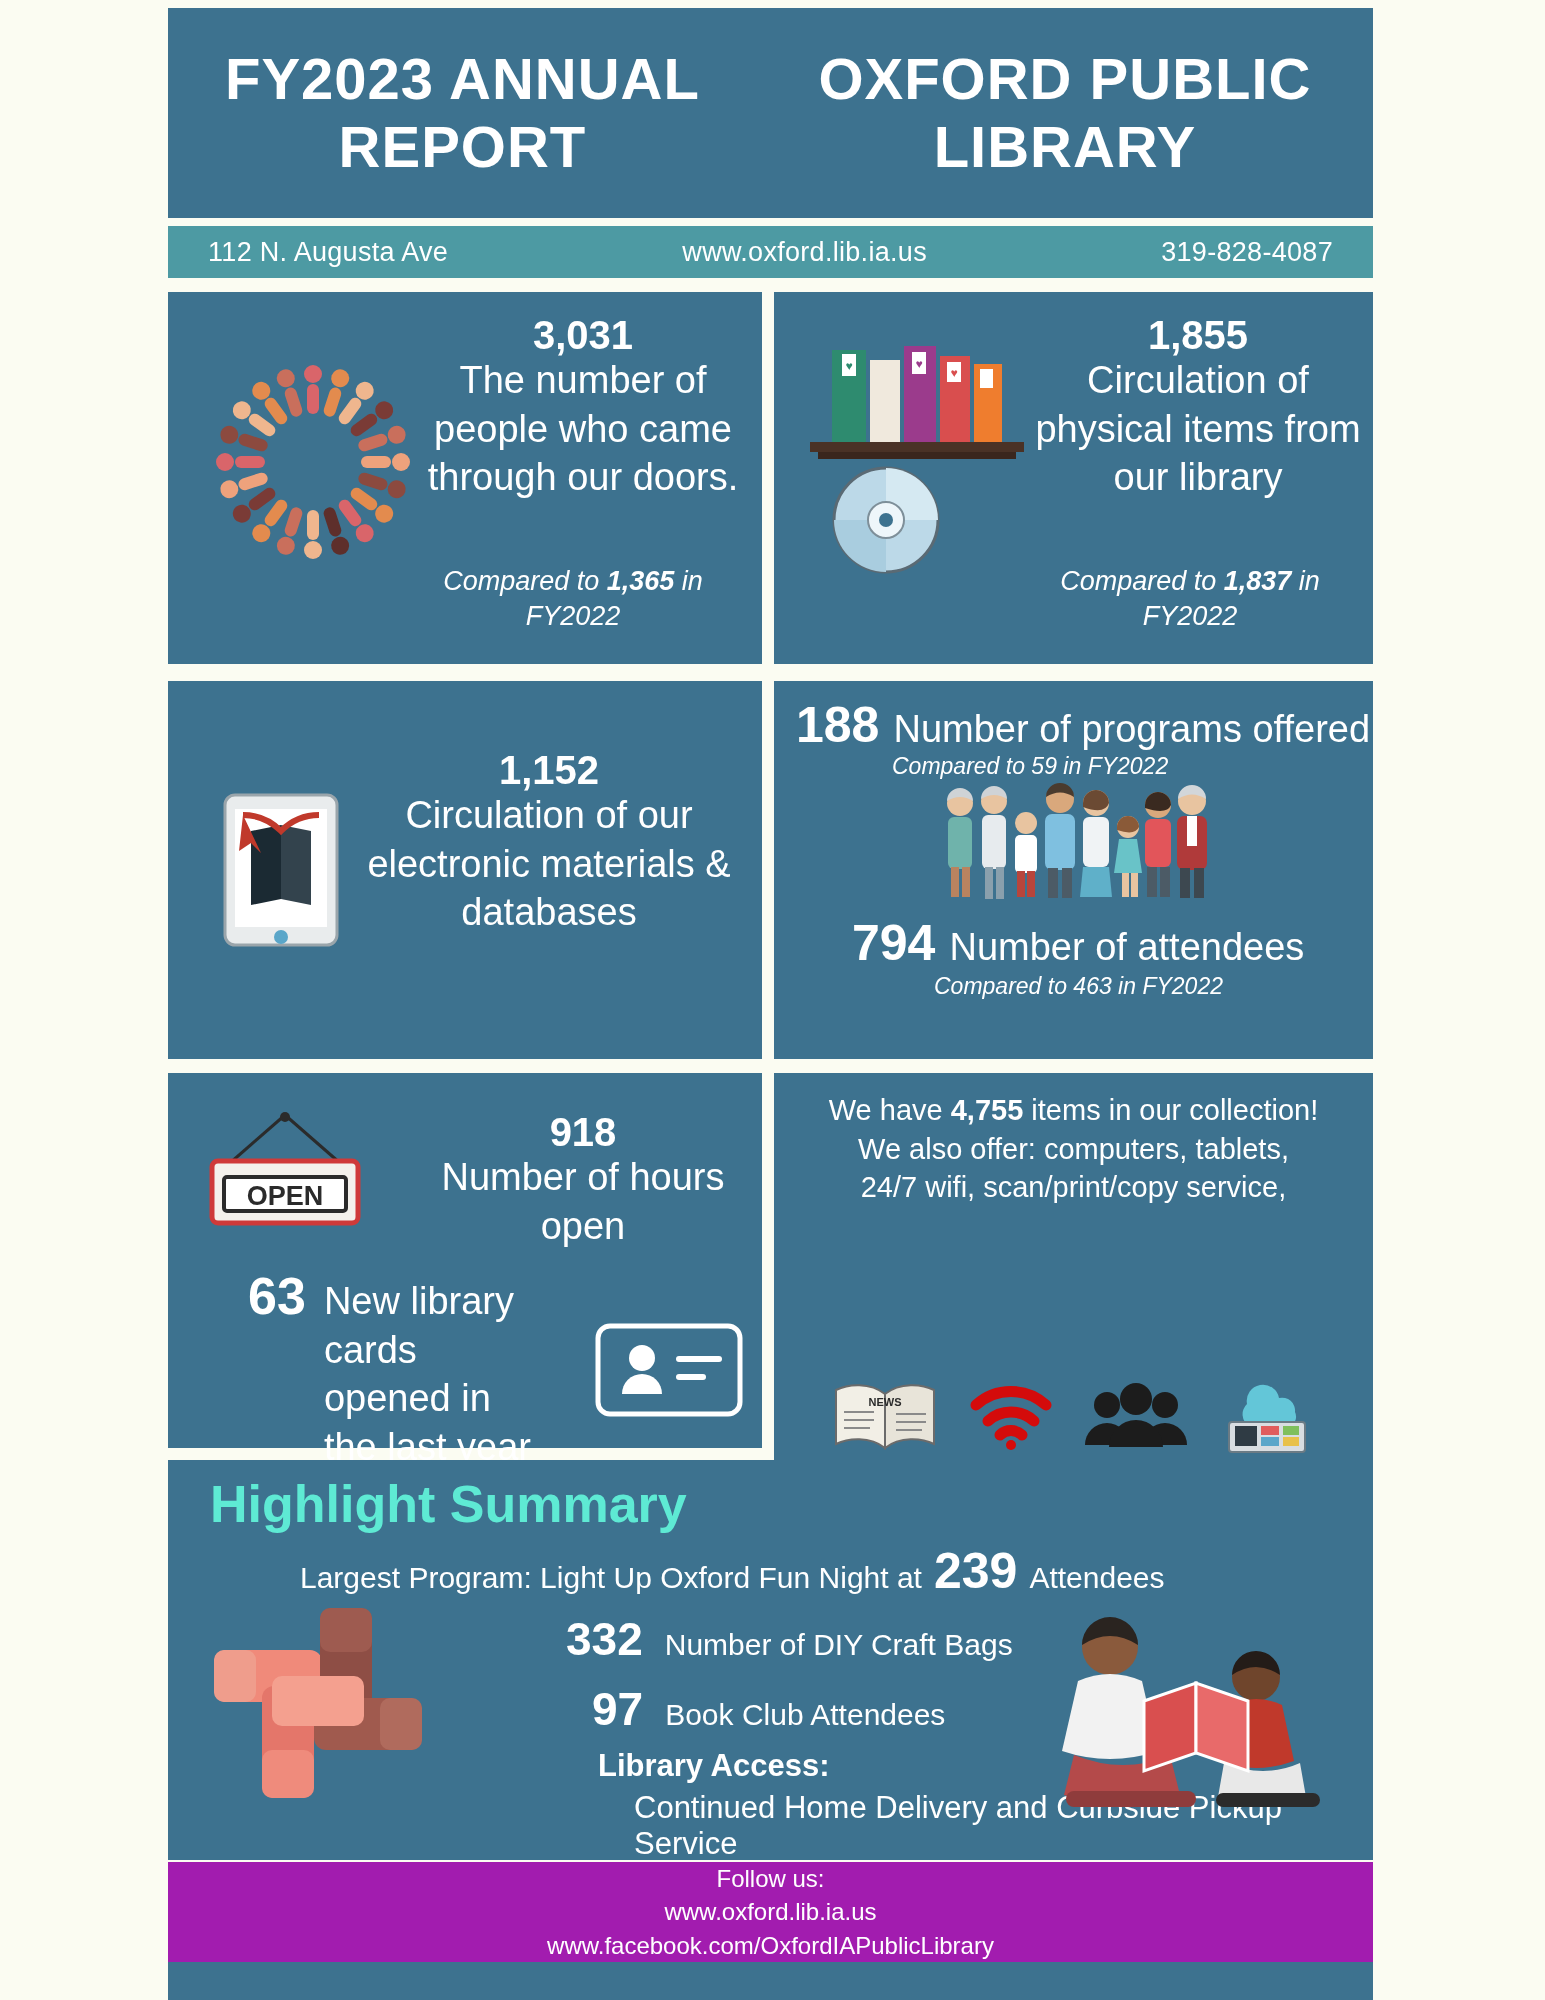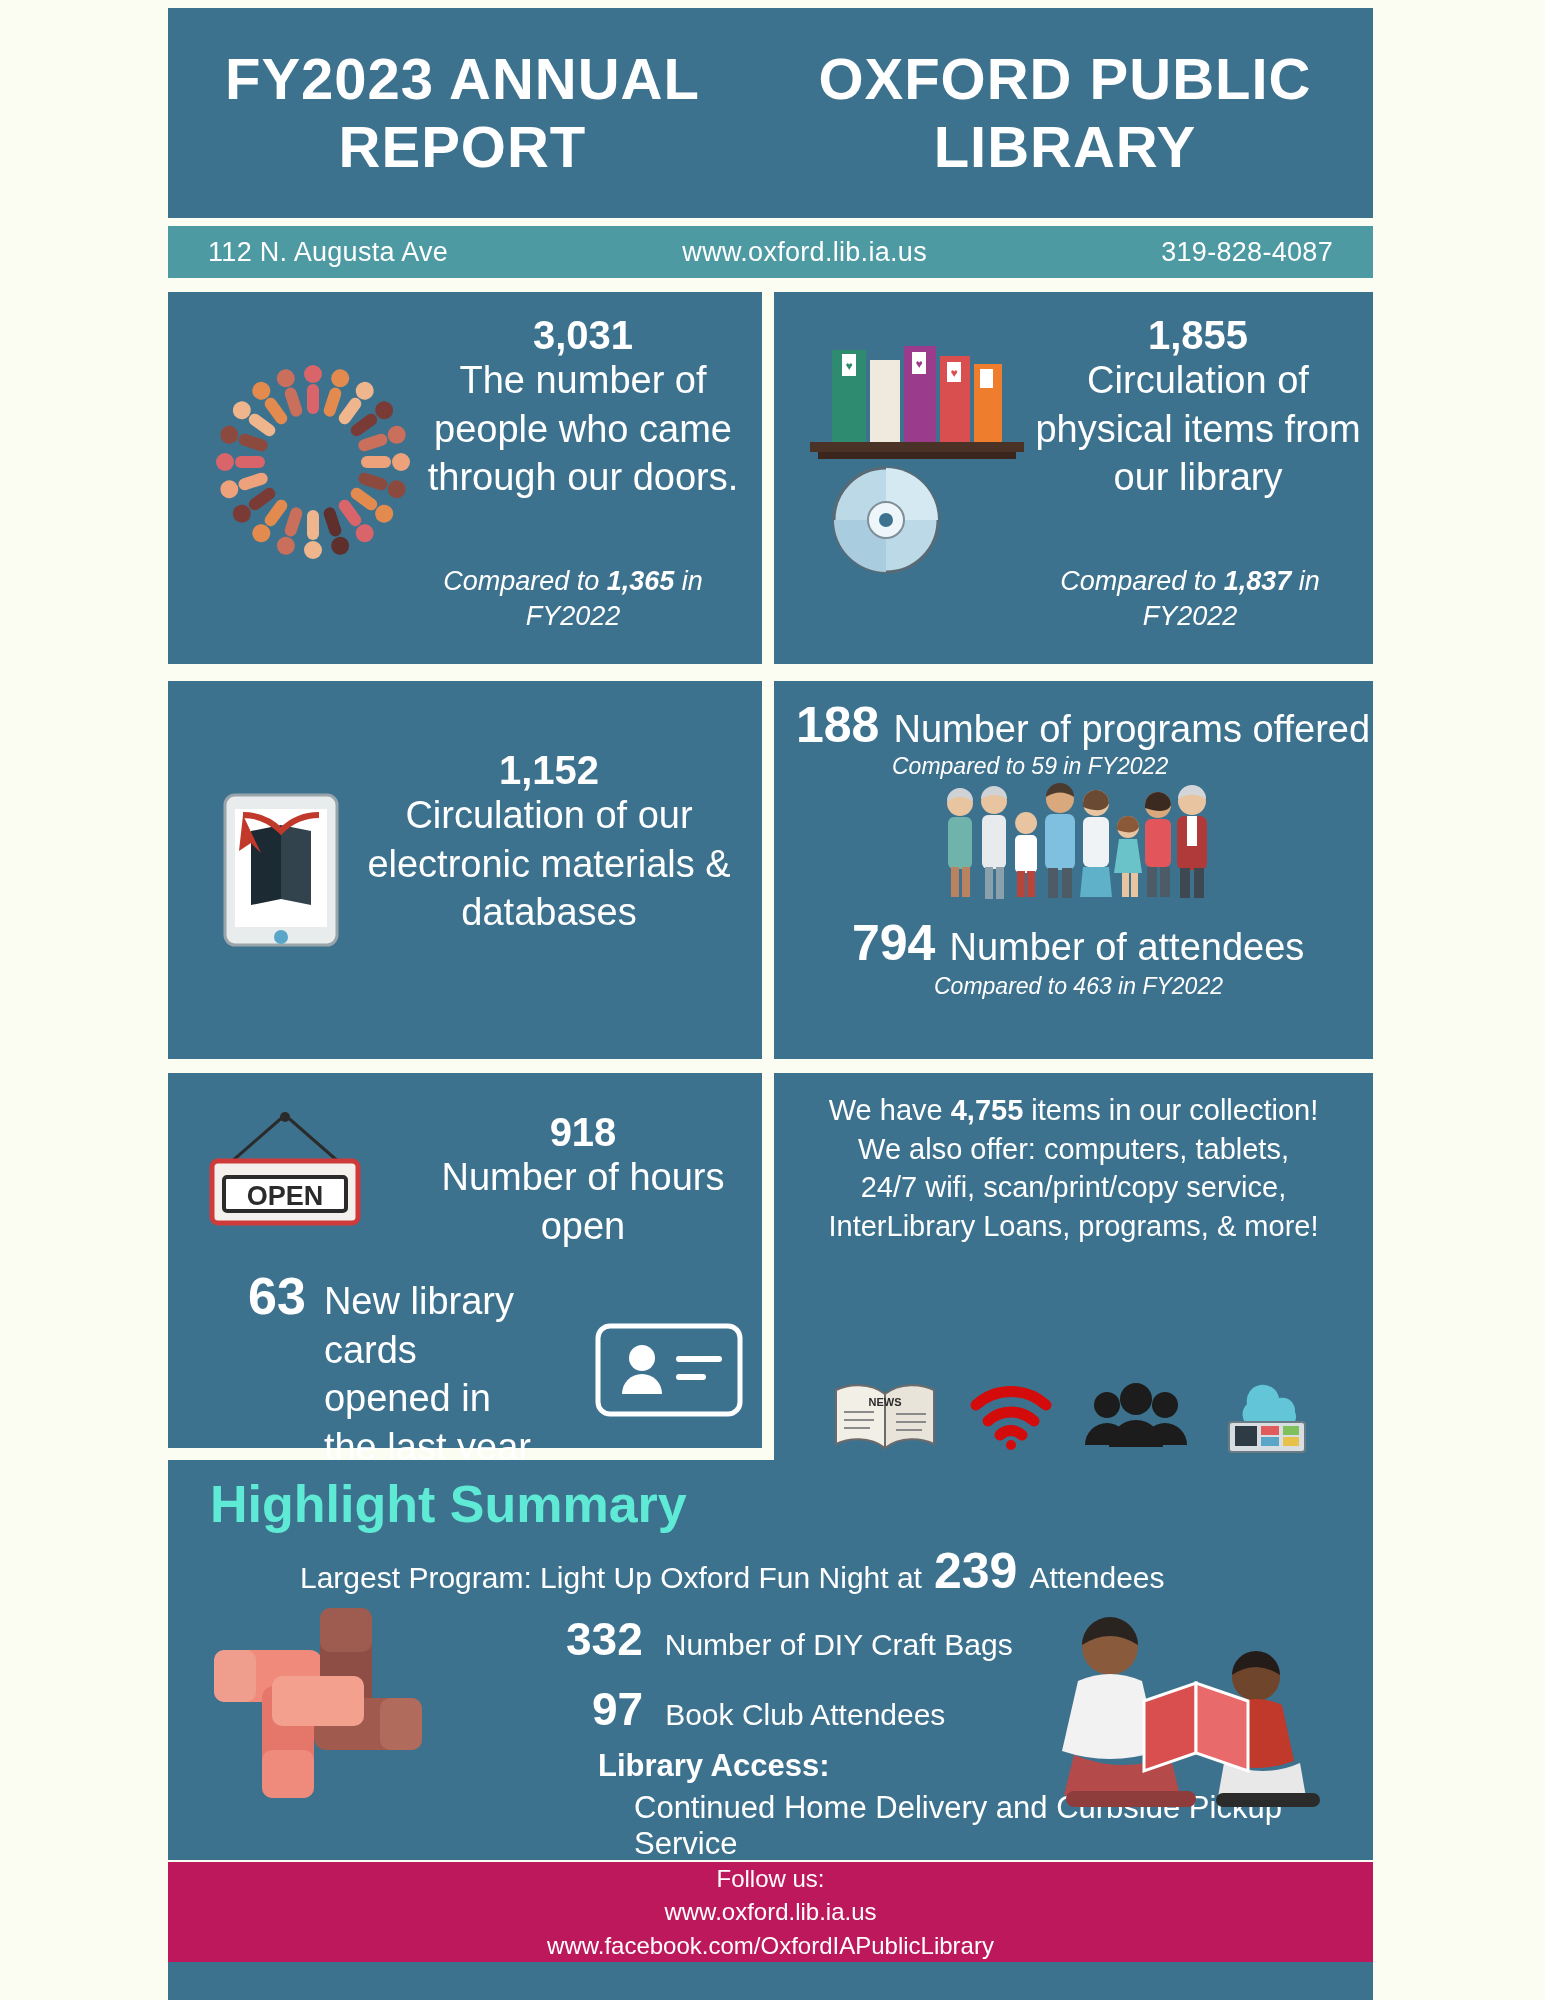--- a/index.html
+++ b/index.html
@@ -65,21 +65,21 @@
   
   #panel-hours { left: 168px; top: 1073px; width: 594px; height: 375px; }
   #panel-collection { left: 774px; top: 1073px; width: 599px; height: 405px; }
 
   
   #panel-highlight { left: 168px; top: 1460px; width: 1205px; height: 400px; }
 
   
   #footer-bar {
     left: 168px; top: 1862px; width: 1205px; height: 100px;
-    background: #be185d;
+    background: #a21caf;
     display: flex; flex-direction: column; align-items: center; justify-content: center;
   }
   #footer-strip {
     left: 168px; top: 1962px; width: 1205px; height: 38px;
     background: #3d728f;
   }
   .footer-line {
     font-size: 24px;
     color: #ffffff;
     line-height: 1.38;
@@ -447,21 +447,20 @@
     </div>
   </div>
 
   <div class="panel" id="panel-collection">
     <div class="coll-text">
       <div class="line">
         <span>We have </span><b>4,755</b><span> items in our collection!</span>
       </div>
       <div class="line">We also offer:  computers, tablets,</div>
       <div class="line">24/7 wifi, scan/print/copy service,</div>
-      <div class="line">InterLibrary Loans, programs,  &amp; more!</div>
     </div>
     <div class="coll-icons">
       <span>
         <svg viewBox="0 0 110 80" width="110" height="80" aria-hidden="true">
           <path d="M55 18 C40 6 18 8 6 14 L6 68 C18 62 40 60 55 72 Z" fill="#f2efe6" stroke="#6b6b6b" stroke-width="2"></path>
           <path d="M55 18 C70 6 92 8 104 14 L104 68 C92 62 70 60 55 72 Z" fill="#e8e4d9" stroke="#6b6b6b" stroke-width="2"></path>
           <text x="55" y="30" font-size="11" font-weight="bold" text-anchor="middle" fill="#2b2b2b" font-family="Liberation Sans, sans-serif">NEWS</text>
           <g stroke="#8a8a8a" stroke-width="2">
             <line x1="14" y1="36" x2="44" y2="36"></line>
               <line x1="14" y1="44" x2="44" y2="44"></line>

